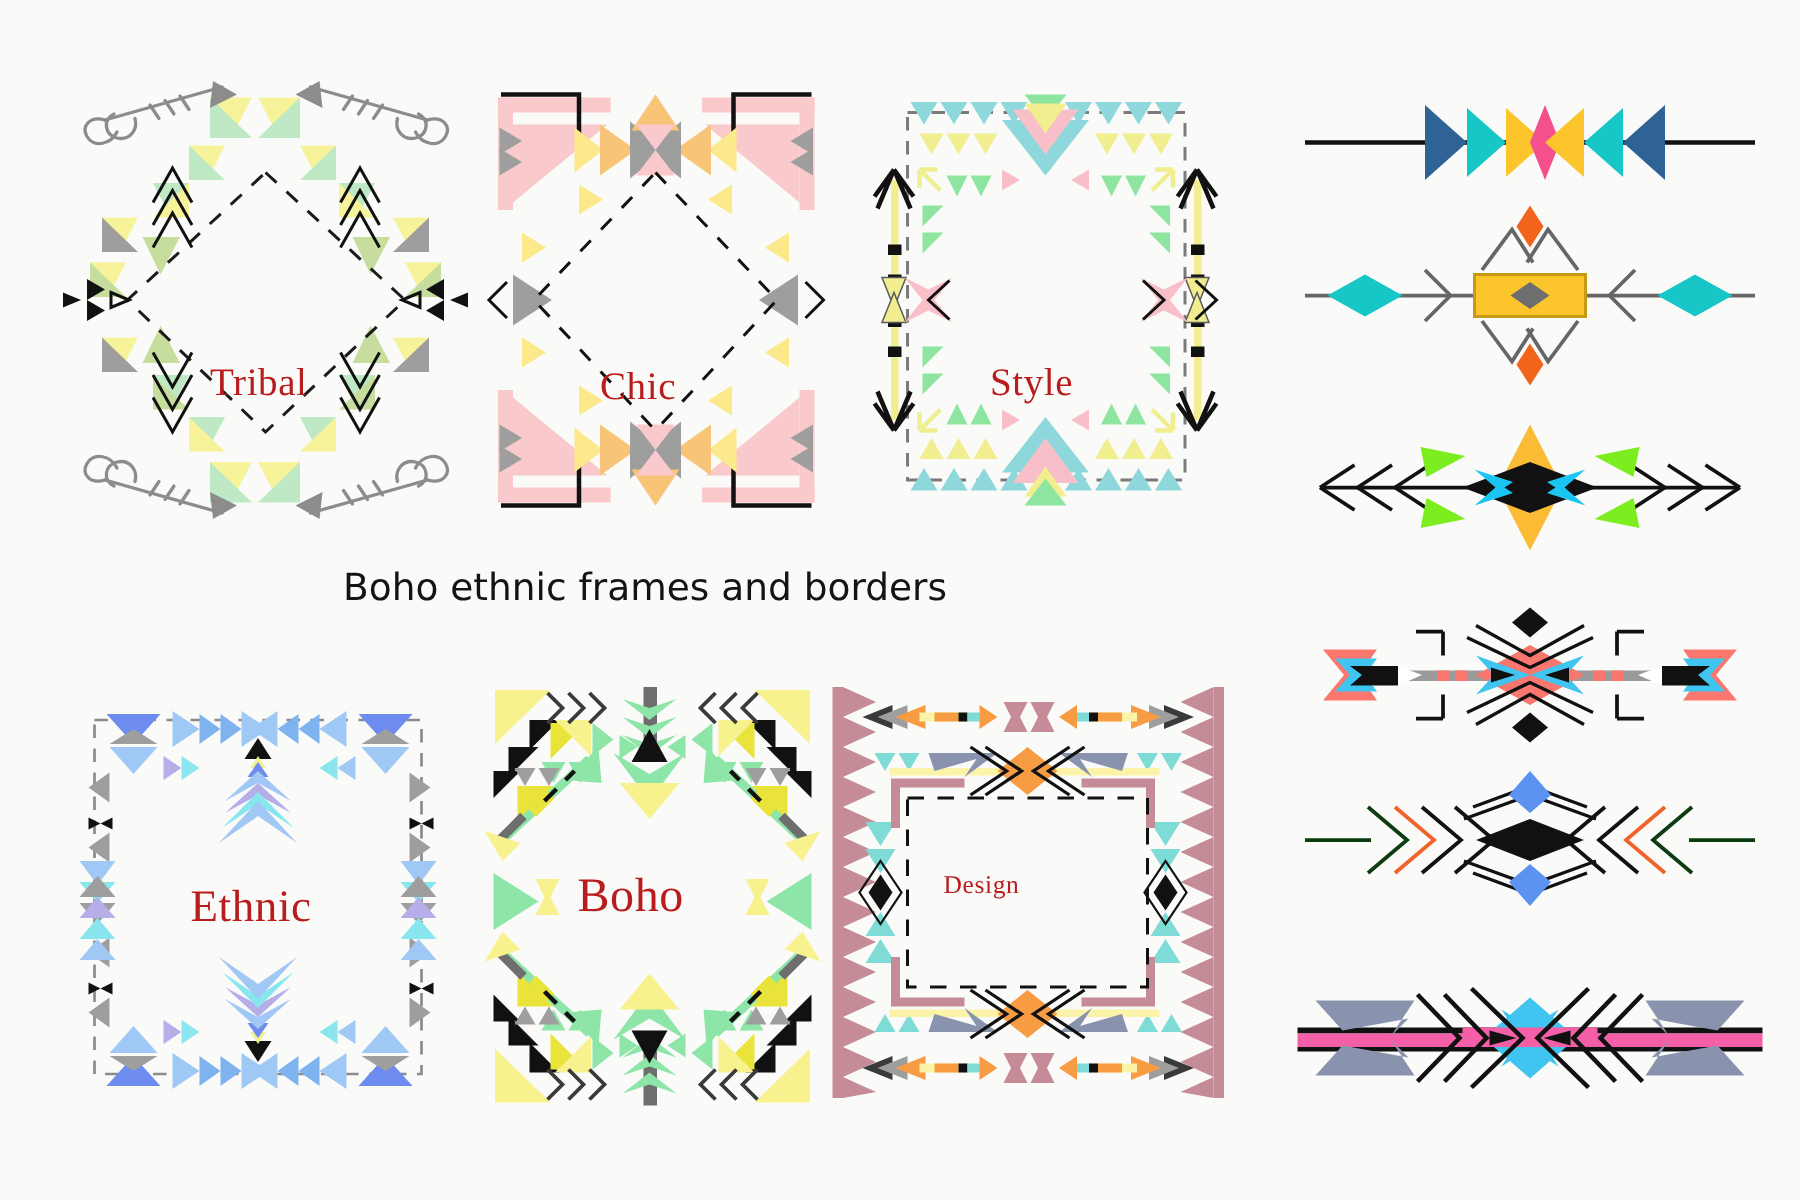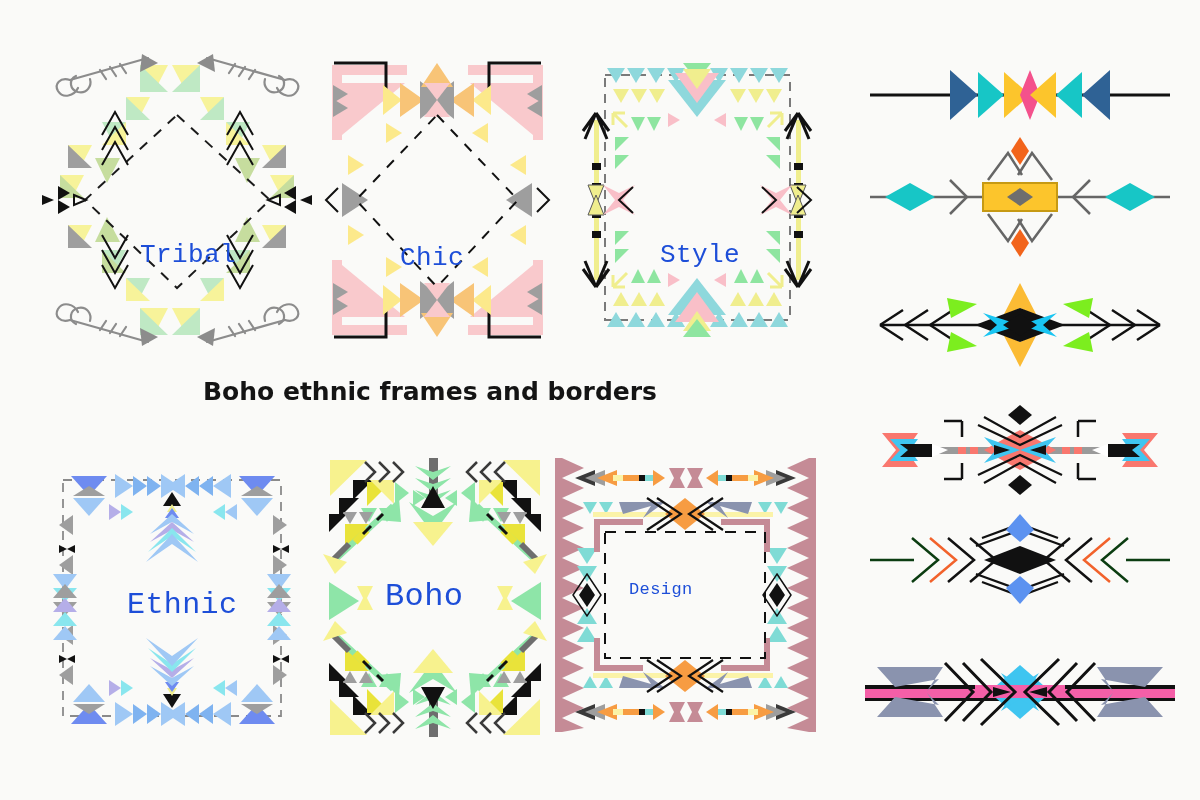--- a/index.html
+++ b/index.html
@@ -7,35 +7,34 @@
     width:1200px;height:800px;
     background:#FAFAF8;
     font-family:"DejaVu Sans",sans-serif;
     overflow:hidden;
     position:relative;
   }
   #stage{position:absolute;left:0;top:0;width:1200px;height:800px;}
   .cell{position:absolute;}
   .lbl{
     position:absolute;
-    font-family:Liberation Mono, monospace;
+    font-family:Liberation Serif, serif;
     font-weight:300;
-    color:#1d4ed8;
+    color:#b91c1c;
     white-space:nowrap;
     letter-spacing:.4px;
   }
   #title{
     position:absolute;
     left:0;top:377px;width:860px;
     text-align:center;
     font-family:"DejaVu Sans",sans-serif;
     font-size:25px;
     color:#141414;
     letter-spacing:0px;
-    font-weight:bold;
   }
   svg{display:block;overflow:visible;}
 </style>
 </head>
 <body style="background: rgb(250, 250, 248);">
 
 <div id="stage">
 
   <div id="title" style="color: rgb(20, 20, 20);">Boho ethnic frames and borders</div>
 

